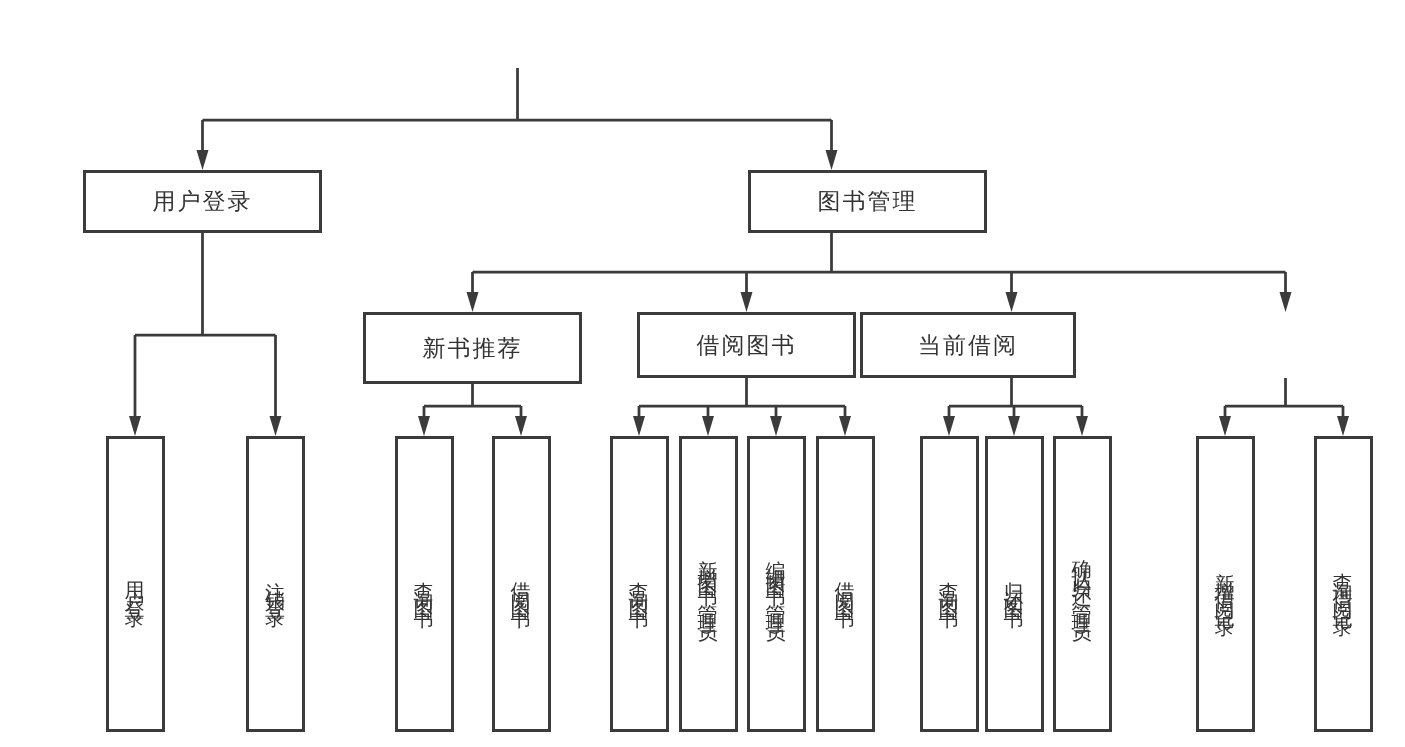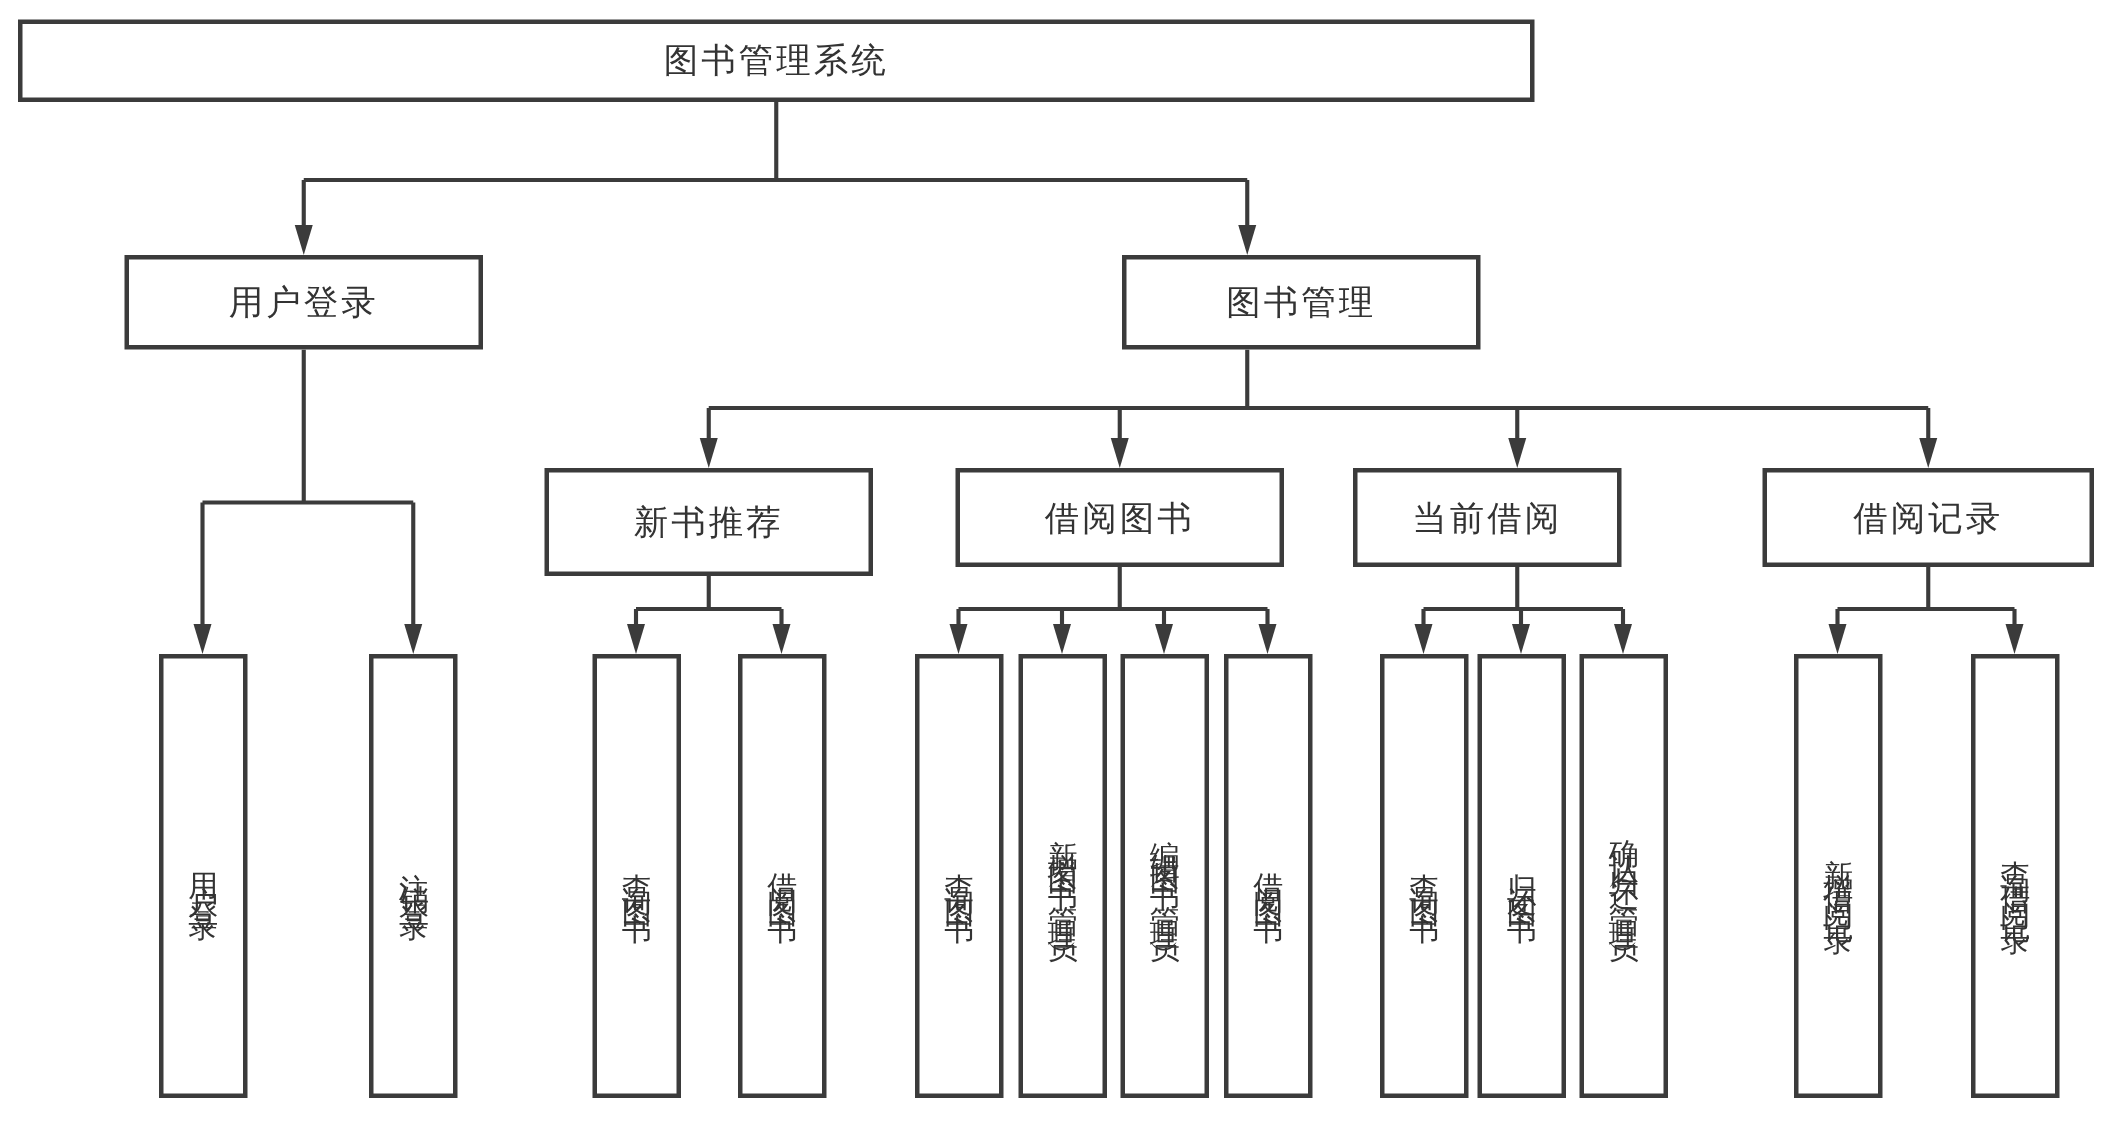--- a/index.html
+++ b/index.html
@@ -100,42 +100,36 @@
     <path d="M1011.5 378 V406 M949 406 H1082 M949 406 V417.5 M1014 406 V417.5 M1082 406 V417.5"></path>
     <polygon points="943,416 955,416 949,436"></polygon>
     <polygon points="1008,416 1020,416 1014,436"></polygon>
     <polygon points="1076,416 1088,416 1082,436"></polygon>
 
     <path d="M1285.5 378 V406 M1225 406 H1343 M1225 406 V417.5 M1343 406 V417.5"></path>
     <polygon points="1219,416 1231,416 1225,436"></polygon>
     <polygon points="1337,416 1349,416 1343,436"></polygon>
   </svg>
 
-  <div class="node hnode" style="left:12px; top:13px; width:1011px; height:55px">
-    <span class="lbl">图书管理系统</span>
-  </div>
 
   <div class="node hnode" style="left:83px; top:170px; width:239px; height:63px">
     <span class="lbl">用户登录</span>
   </div>
   <div class="node hnode" style="left:748px; top:170px; width:239px; height:63px">
     <span class="lbl">图书管理</span>
   </div>
 
   <div class="node hnode" style="left:363px; top:312px; width:219px; height:72px">
     <span class="lbl">新书推荐</span>
   </div>
   <div class="node hnode" style="left:637px; top:312px; width:219px; height:66px">
     <span class="lbl">借阅图书</span>
   </div>
-  <div class="node hnode" style="left:902px; top:312px; width:179px; height:66px">
+  <div class="node hnode" style="left:860px; top:312px; width:216px; height:66px">
     <span class="lbl">当前借阅</span>
-  </div>
-  <div class="node hnode" style="left:1175px; top:312px; width:221px; height:66px">
-    <span class="lbl">借阅记录</span>
   </div>
 
   <div class="node vnode" style="left:105.5px; top:436px; width:59px; height:296px">
     <span class="lbl">用户登录</span>
   </div>
   <div class="node vnode" style="left:246px; top:436px; width:59px; height:296px">
     <span class="lbl">注销登录</span>
   </div>
 
   <div class="node vnode" style="left:394.5px; top:436px; width:59px; height:296px">

